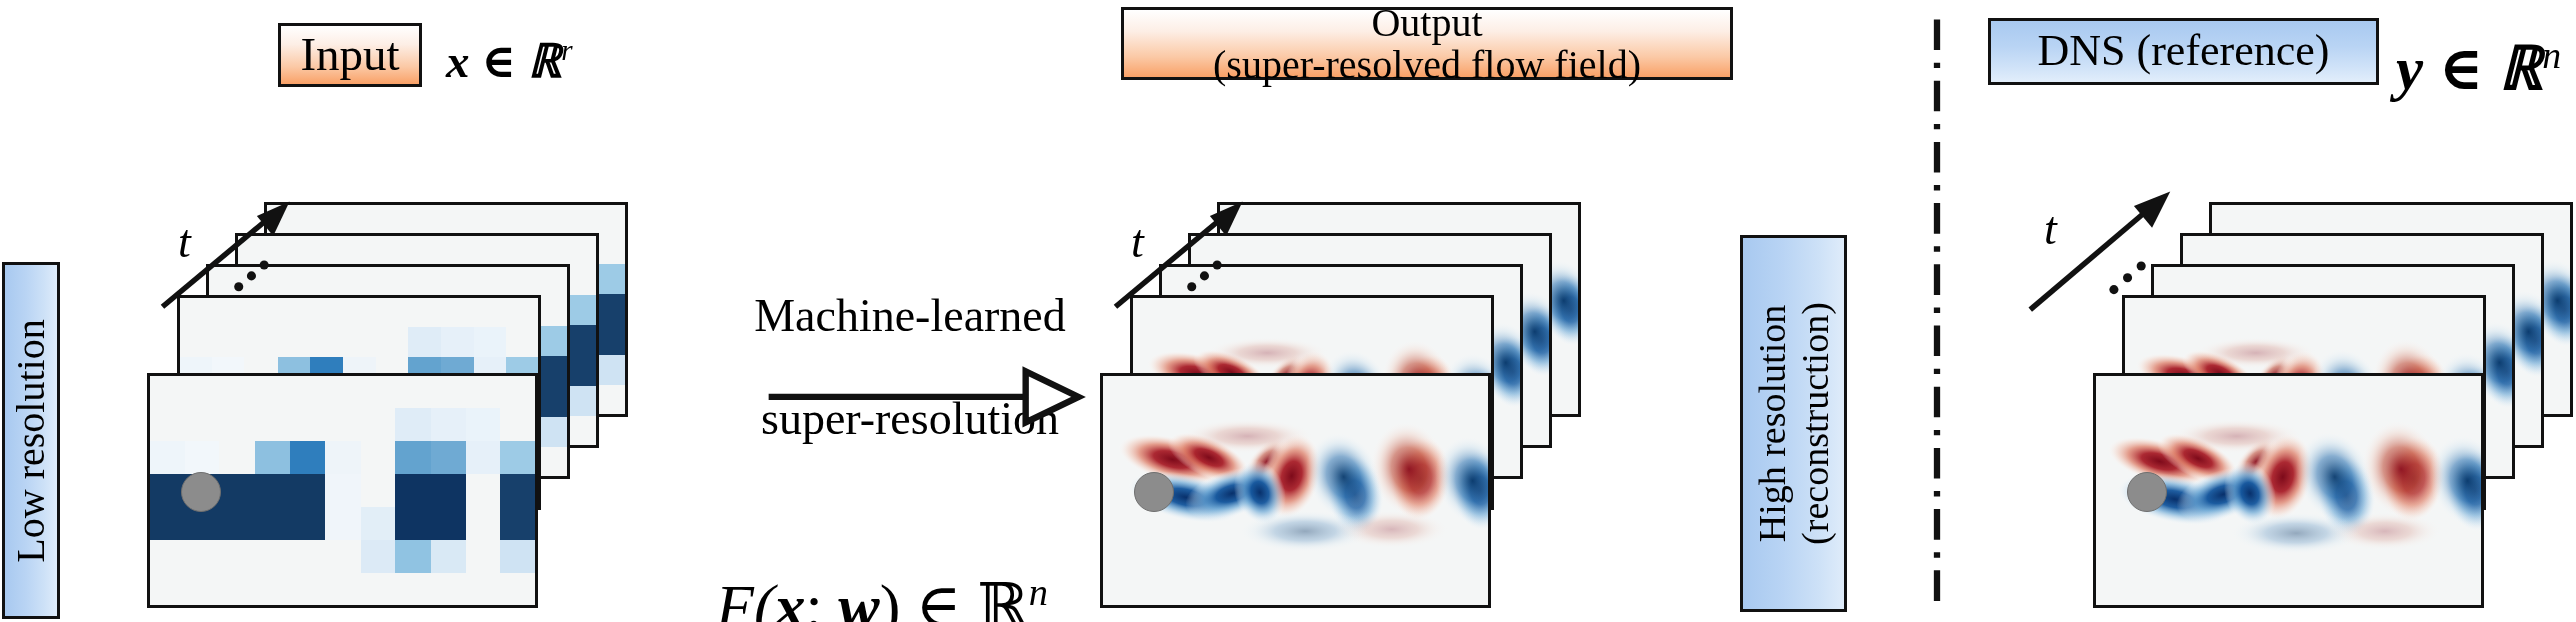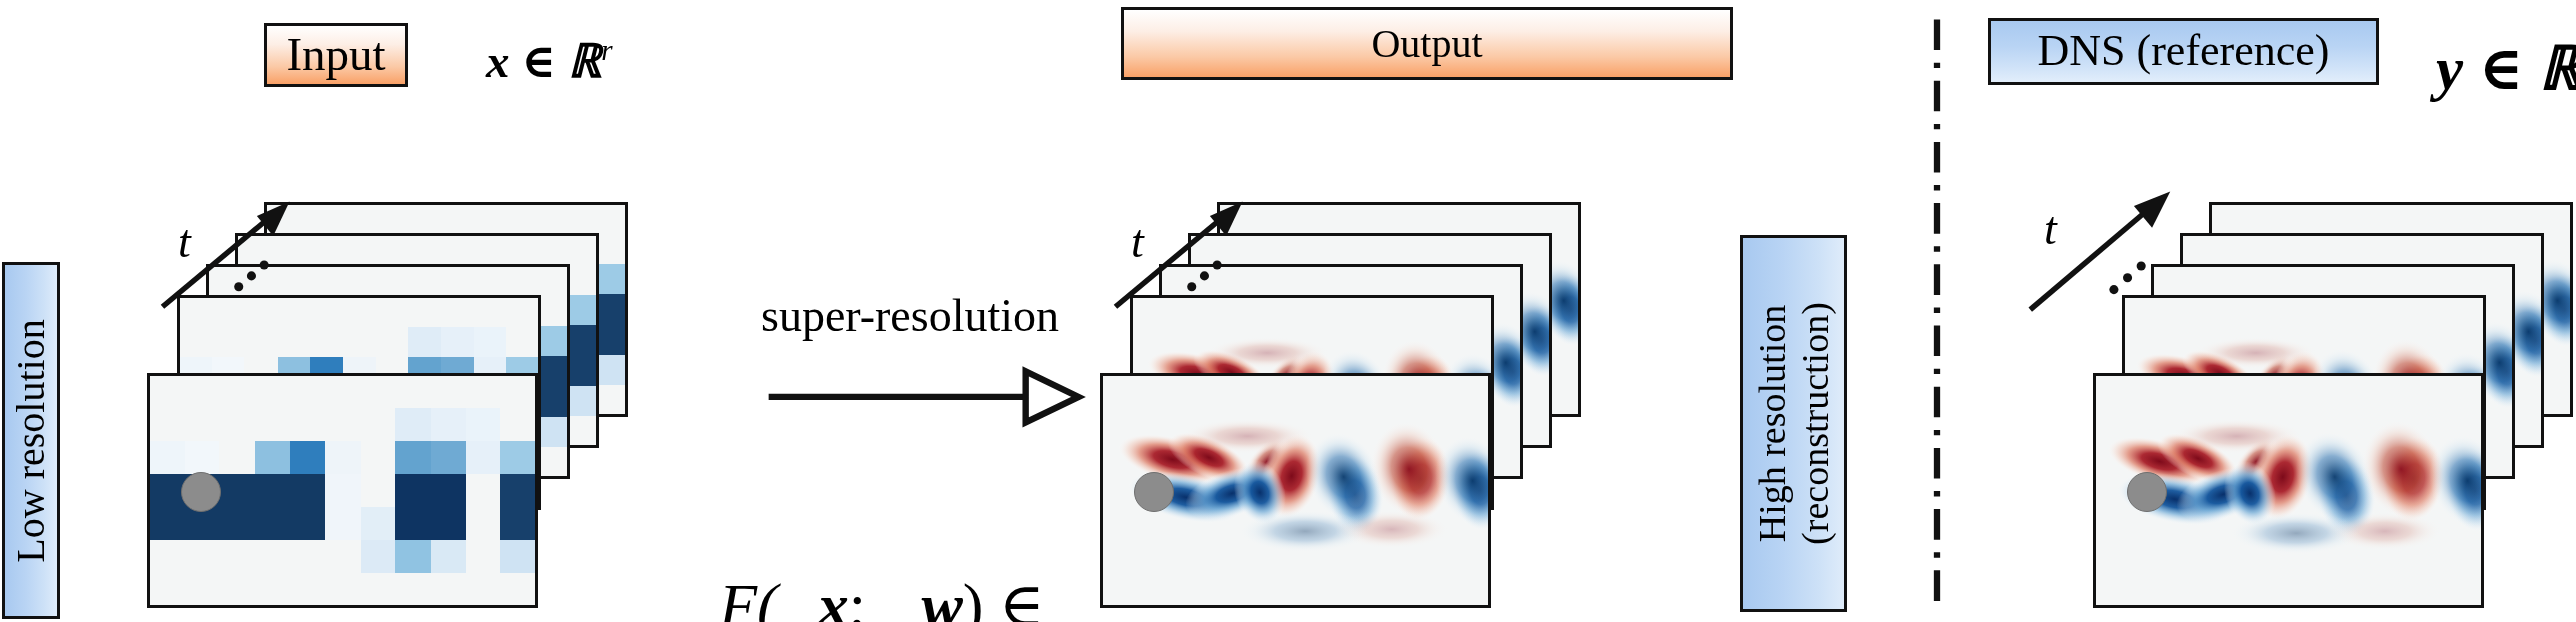--- a/index.html
+++ b/index.html
@@ -11,21 +11,21 @@
   .lbl{position:absolute;box-sizing:border-box;border:3.6px solid #111;
        display:flex;align-items:center;justify-content:center;
        text-align:center;line-height:1.05;white-space:pre-line;}
   .lbl.orange{background:linear-gradient(to bottom,#ffffff 0%,#fdeee5 32%,#fbc9a6 70%,#f9a167 100%);}
   .lbl.blue{background:linear-gradient(to bottom,#a8c9f0 0%,#b9d4f4 42%,#cfe2f8 75%,#e2eefb 100%);}
   .lbl.bluev{background:linear-gradient(to right,#a8c9f0 0%,#b9d4f4 40%,#cde1f7 75%,#dfecfa 100%);}
 
   
   .math{position:absolute;font-family:"Liberation Serif","DejaVu Serif",serif;
         white-space:nowrap;}
-  .it{font-style:italic;font-weight:bold;margin-left:40px;}
+  .it{font-style:italic;font-weight:bold;}
   .cal{font-style:italic;}
   .txt{position:absolute;white-space:pre-line;text-align:center;line-height:1.12;}
 
   
   .stack{position:absolute;}
   .frame{position:absolute;box-sizing:border-box;border:3.6px solid #111;
          background:#f4f6f6;overflow:hidden;}
   .fieldwrap{position:absolute;left:0;top:0;width:100%;height:100%;}
   .cyl{position:absolute;border-radius:50%;background:#8c8c8c;
        border:1.8px solid #6f6f6f;}
@@ -268,29 +268,30 @@
 
   <svg class="tarrow" style="left:2023px;top:182px;width:200px;height:137px;" viewBox="0 0 220 150">
     <line x1="8" y1="140" x2="140" y2="28" stroke="#111" stroke-width="6"></line>
     <polygon points="162,10 122,26 142,50" fill="#111"></polygon>
     <circle cx="100" cy="118" r="5" fill="#111"></circle>
     <circle cx="115" cy="105" r="5" fill="#111"></circle>
     <circle cx="130" cy="92" r="5" fill="#111"></circle>
   </svg>
   <div class="tlabel" style="left:2044px;top:202px;font-size:46px;">t</div>
 
-  <div class="lbl orange" style="left:264px;top:23px;width:144px;height:64px;font-size:47px;text-align:center;">Input</div>
+  <div class="lbl orange" style="left:278px;top:23px;width:144px;height:64px;font-size:47px;text-align:center;">Input</div>
 
   <div class="math" style="left:446px;top:27px;font-size:47px;">
     <span class="it">x ∈ ℝ</span><sup style="font-size:0.62em;font-style:italic;">r</sup>
   </div>
 
   <div class="lbl orange" style="left:1121px;top:7.3px;width:612px;height:73px;font-size:40px;padding:3.6px 9px;
        flex-direction:column;">
     <span>Output</span>
+    <span>(super-resolved flow field)</span>
   </div>
 
   <div class="lbl blue" style="left:1988px;top:18px;width:391px;height:67px;font-size:44px;">DNS (reference)</div>
 
   <div class="math" style="left:2396px;top:24px;font-size:61px;">
     <span class="it">y ∈ ℝ</span><sup style="font-size:0.62em;font-style:italic;">n</sup>
   </div>
 
   <div class="lbl bluev" style="left:1.8px;top:262px;width:58px;height:357px;font-size:40px;">
     <span style="transform:rotate(-90deg);white-space:nowrap;display:inline-block;">Low resolution</span>
@@ -298,20 +299,21 @@
 
   <div class="lbl bluev" style="left:1740px;top:235px;width:107px;height:377px;font-size:38px;">
     <span style="transform:rotate(-90deg);display:inline-block;white-space:nowrap;
                  text-align:center;line-height:1.12;">
       <span style="display:block;">High resolution</span>
       <span style="display:block;">(reconstruction)</span>
     </span>
   </div>
 
   <div class="txt" style="left:719px;top:238px;width:382px;font-size:46px;">
+    <div>Machine-learned</div>
     <div>super-resolution</div>
   </div>
 
   <svg class="bigarrow" style="left:765px;top:364px;width:319px;height:64px;" viewBox="0 0 350 70">
     <line x1="4" y1="36" x2="288" y2="36" stroke="#111" stroke-width="7"></line>
     <polygon points="286,8 344,36 286,64" fill="#ffffff" stroke="#111" stroke-width="7" stroke-linejoin="miter"></polygon>
   </svg>
 
 
   <div class="txt" style="left:691px;top:502px;width:382px;font-size:62px;">

